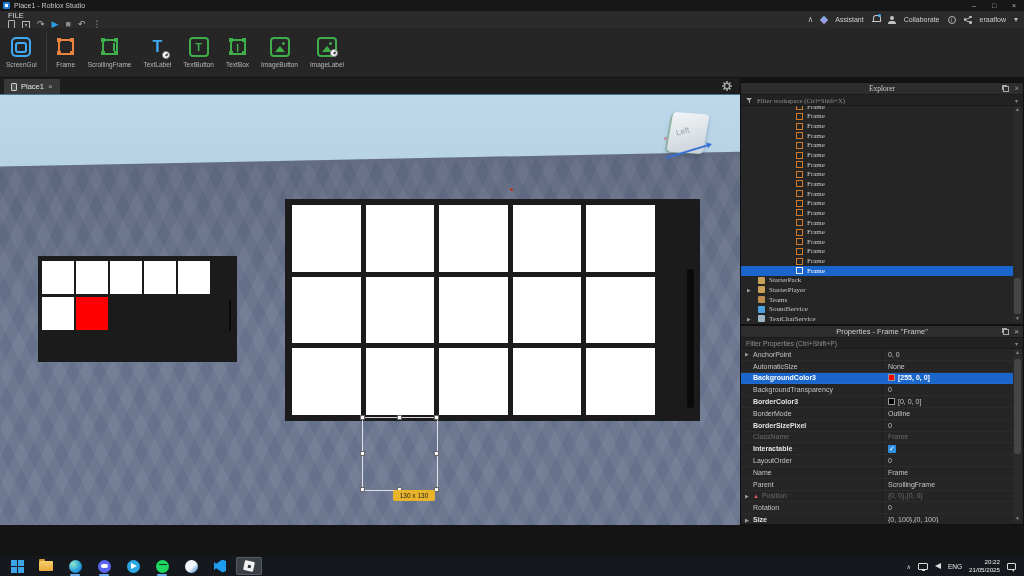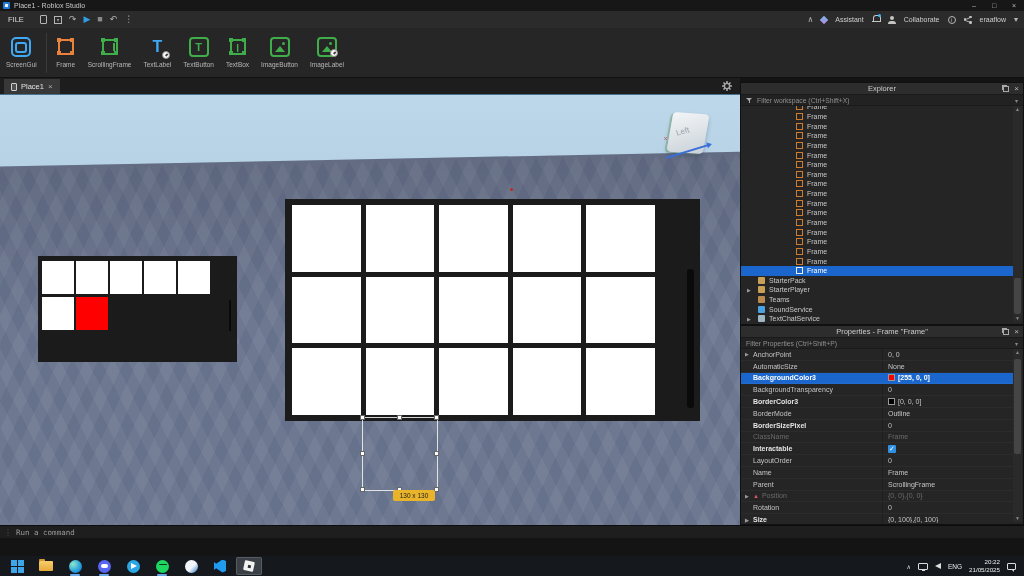--- a/index.html
+++ b/index.html
@@ -10,21 +10,21 @@
   
   .titlebar { position:absolute; left:0; top:0; width:1024px; height:11px; background:#171717; display:flex; align-items:center; }
   .tb-logo { width:7px; height:7px; margin:0 4px 0 3px; background:#1d79d8; border-radius:1px; position:relative; }
   .tb-logo::after { content:""; position:absolute; left:2px; top:2px; width:3px; height:3px; background:#fff; transform:rotate(12deg); }
   .tb-title { font-size:7px; color:#c8c8c8; }
   .win-controls { margin-left:auto; display:flex; }
   .win-controls span { width:20px; height:11px; font-size:7px; color:#bbb; display:flex; align-items:center; justify-content:center; }
 
   
   .menubar { position:absolute; left:0; top:11px; width:1024px; height:17px; background:#2b2b2b; display:flex; align-items:stretch; }
-  .mb-left { display:flex; align-items:stretch; }
+  .mb-left { display:flex; align-items:stretch;flex-direction:column; }
   .file-btn { font-size:7.5px; color:#ddd; padding:0 8px; display:flex; align-items:center; }
   .qat { display:flex; align-items:center; gap:7px; padding:0 8px; }
   .qat .qi { font-size:9px; color:#b5b5b5; line-height:1; display:flex; align-items:center; }
   .qi-page { width:7px; height:9px; border:1px solid #b5b5b5; border-radius:1px; }
   .qi-save { width:8px; height:8px; border:1px solid #b5b5b5; position:relative; }
   .qi-save::after { content:""; position:absolute; left:2px; top:2px; border-left:1.5px solid transparent; border-right:1.5px solid transparent; border-top:3px solid #b5b5b5; }
   .menu-tabs { display:flex; align-items:stretch; }
   .menu-tab { font-size:7.5px; color:#cfcfcf; padding:0 11px; display:flex; align-items:center; }
   .menu-tab.active { background:#3a3a3a; border-top:2px solid #35b5ff; color:#fff; }
   .mb-right { margin-left:auto; display:flex; align-items:center; gap:8px; padding-right:6px; }
@@ -100,21 +100,21 @@
   .sp-row2 { top:41px; }
   .sp-cell { width:32px; height:33px; background:#fff; }
   .sp-scroll { position:absolute; right:6px; top:44px; width:2px; height:31px; background:#090909; }
 
   .selection { position:absolute; left:363px; top:323px; width:74px; height:72px; outline:1px solid rgba(245,245,245,.85); }
   .sel-h { position:absolute; width:5px; height:5px; background:#fff; border:1px solid #666; }
   .size-badge { position:absolute; left:393px; top:395px; width:42px; height:11px; background:#e9b42a; border-radius:2px; color:#222; font-size:6.5px; display:flex; align-items:center; justify-content:center; }
 
   
   .panel { position:absolute; left:740px; width:284px; background:#252525; border:1px solid #101010; }
-  .explorer-panel { top:82px; height:243px; }
+  .explorer-panel { top:82px; height:243px;font-family:Liberation Serif, serif; }
   .properties-panel { top:325px; height:200px; }
   .panel-title { height:12px; background:#2d2d2d; display:flex; align-items:center; border-bottom:1px solid #1a1a1a; }
   .panel-title .pt-text { flex:1; text-align:center; font-size:7.5px; color:#cccccc; }
   .pt-icons { position:absolute; right:4px; top:2px; display:flex; gap:5px; align-items:center; }
   .pt-pop { width:6px; height:6px; border:1px solid #aaa; position:relative; }
   .pt-pop::after { content:""; position:absolute; left:-2px; top:-2px; width:4px; height:4px; border-top:1px solid #aaa; border-left:1px solid #aaa; }
   .pt-close { font-size:8px; color:#bbb; line-height:1; }
   .filter-row { height:11px; background:#222; border-bottom:1px solid #1a1a1a; display:flex; align-items:center; padding:0 5px; gap:4px; position:relative; }
   .filter-row .fr-text { font-size:6.8px; color:#8f8f8f; flex:1; }
   .filter-row .fr-caret { font-size:6px; color:#888; }
@@ -585,24 +585,20 @@
           </div>
         </div>
       </div>
     <div class="v-scroll">
       <span class="arr up">▲</span>
       <span class="thumb" style="top:10px;height:95px;"></span>
       <span class="arr dn">▼</span>
     </div>
   </div>
 
-  <div class="commandbar">
-    <span class="cb-grip">⋮</span>
-    <span class="cb-text">Run a command</span>
-  </div>
 
   <div class="desk-gap"></div>
 
   <div class="taskbar">
     <div class="tb-apps" id="tb-apps">
         <div class="app">
           <div class="ai ai-start">
             <i></i>
             <i></i>
             <i></i>

